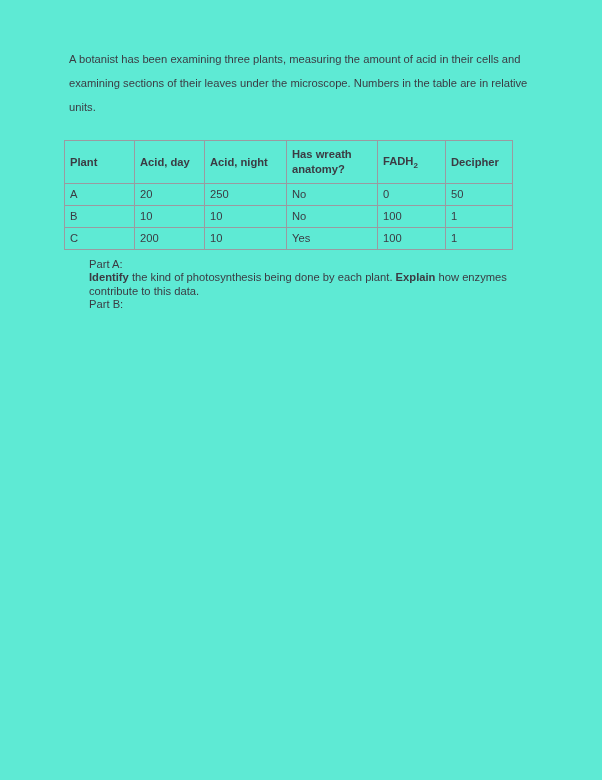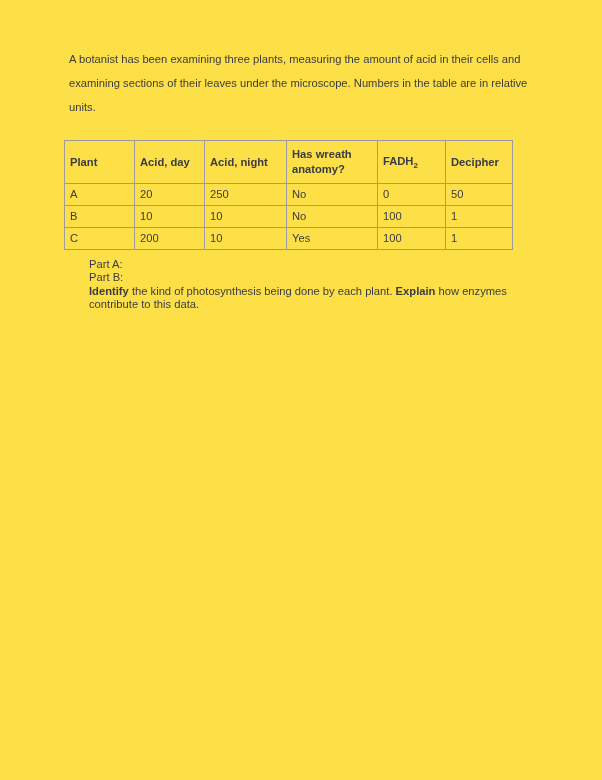--- a/index.html
+++ b/index.html
@@ -12,21 +12,21 @@
     background: #ffffff;
     font-family: "Liberation Sans", sans-serif;
     color: #3b3b43;
     overflow: hidden;
   }
 
   .page {
     position: relative;
     width: 602px;
     height: 780px;
-    background: #fde047;
+    background: #5eead4;
   }
 
   
   .intro {
     position: absolute;
     left: 69px;
     top: 36px;
     width: 478px;
     font-size: 11.2px;
     line-height: 24px;
@@ -137,17 +137,17 @@
           <td>Yes</td>
           <td>100</td>
           <td>1</td>
         </tr>
       </tbody>
     </table>
   </div>
 
   <div class="questions">
     <div class="q-line">Part A:</div>
+    <div class="q-line"><b>Identify</b><span> the kind of photosynthesis being done by each plant. </span><b>Explain</b><span> how enzymes contribute to this data.</span></div>
     <div class="q-line">Part B:</div>
-    <div class="q-line"><b>Identify</b><span> the kind of photosynthesis being done by each plant. </span><b>Explain</b><span> how enzymes contribute to this data.</span></div>
   </div>
 
 </div>
 
 </body></html>

